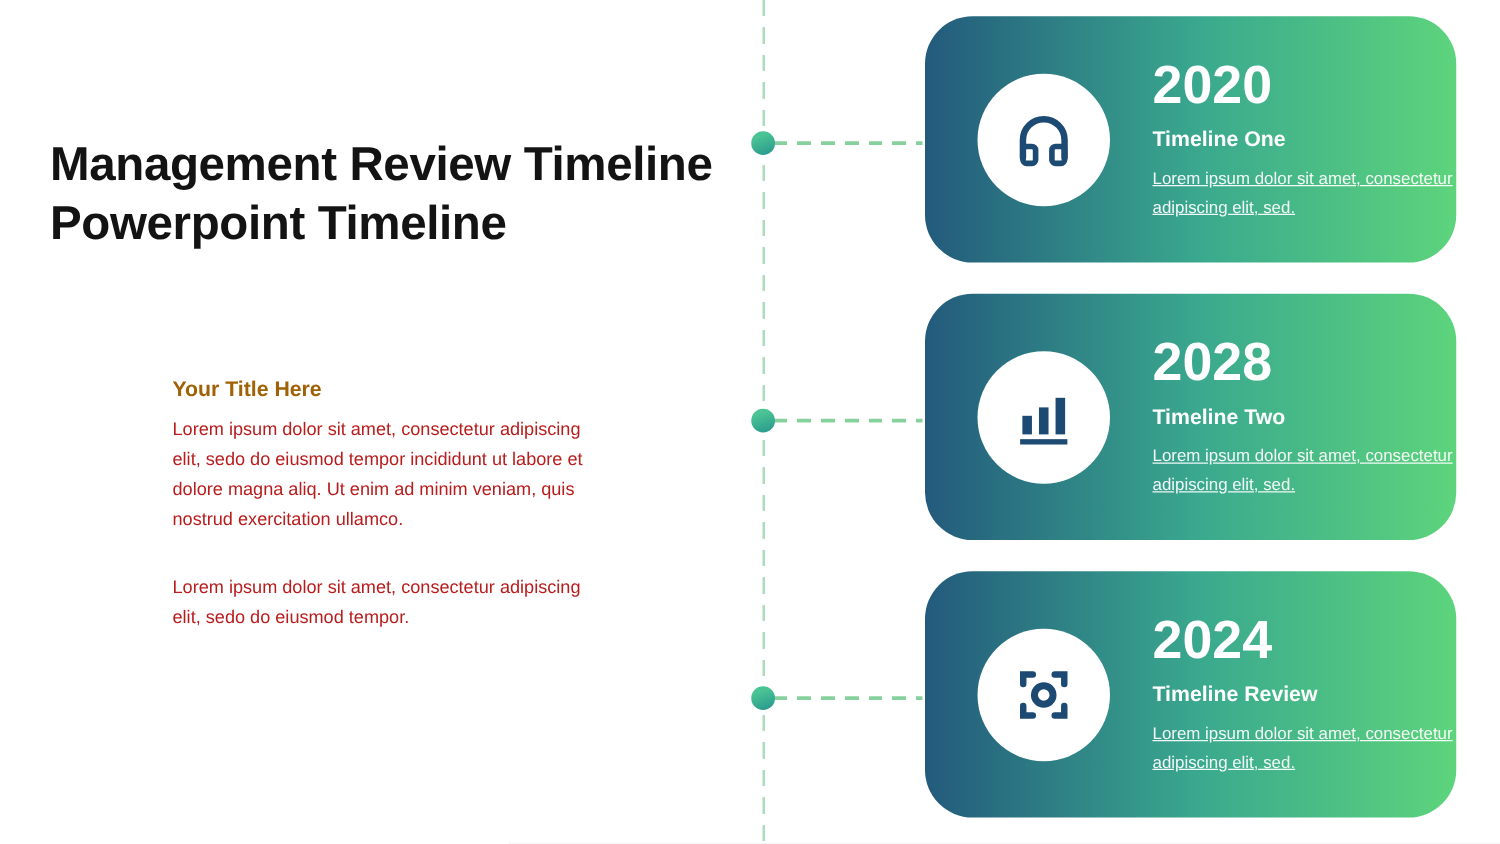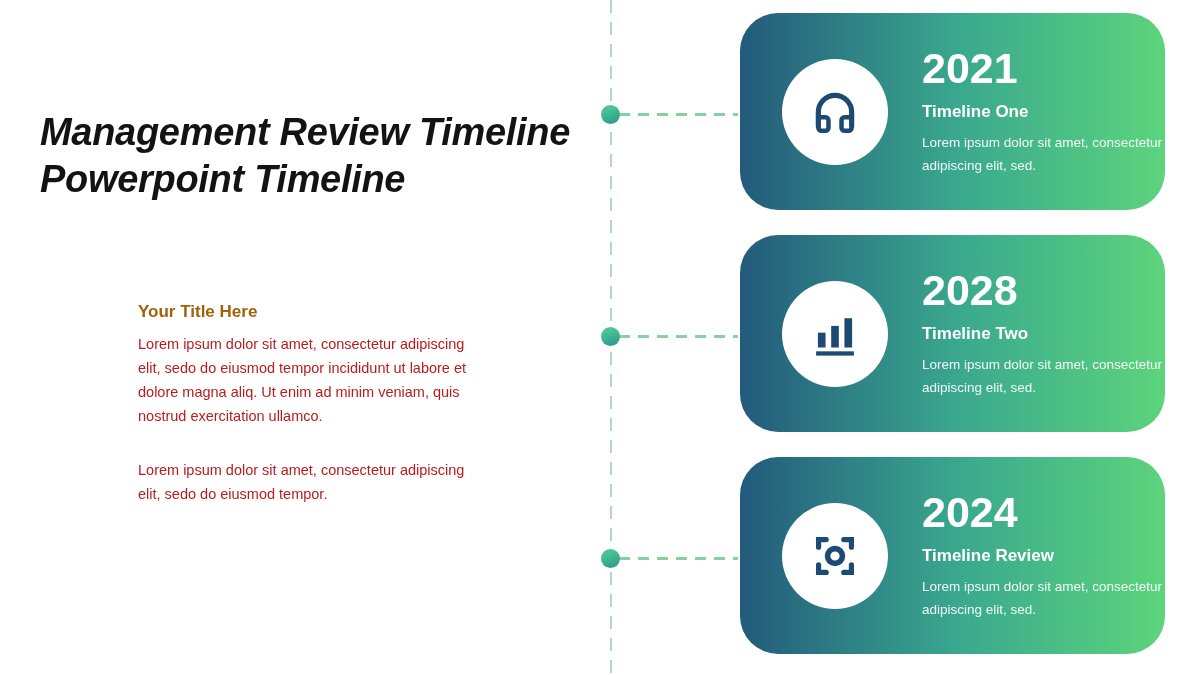--- a/index.html
+++ b/index.html
@@ -6,21 +6,21 @@
   .slide {
     position:relative; width:1200px; height:675px; margin:0 auto;
     background:#ffffff; overflow:hidden;
     font-family:"Liberation Sans", sans-serif;
   }
 
   
   .main-title {
     position:absolute; left:40px; top:84px;
     font-size:38px; line-height:47px; font-weight:700;
-    color:#131313; letter-spacing:-0.3px;font-style:italic;
+    color:#131313; letter-spacing:-0.3px;
   }
   .main-title span { display:block; }
 
   
   .left-block { position:absolute; left:138px; top:302px; width:344px; }
   .left-heading { margin:0 0 10px 0; font-size:17px; font-weight:700; color:#a16207; }
   .left-para { margin:0; font-size:14.5px; line-height:24px; color:#b91c1c; }
   .left-para.second { margin-top:30px; }
 
   
@@ -59,21 +59,21 @@
     border-radius:50%; background:#ffffff;
     display:flex; align-items:center; justify-content:center;
   }
   .icon-circle svg { width:54px; height:54px; display:block; }
 
   .card-text { margin-left:34px; color:#ffffff; }
   .card-year { margin:0; font-size:43px; line-height:44px; font-weight:700; }
   .card-title { margin:12px 0 0 0; font-size:17px; font-weight:700; }
   .card-desc {
     margin:9px 0 0 0; width:242px;
-    font-size:13.5px; line-height:23px; color:rgba(255,255,255,0.93);
+    font-size:13.5px; line-height:23px; color:rgba(255,255,255,0.93);text-decoration:underline;
   }
 </style>
 </head>
 <body>
 
 <div class="slide">
 
   <h1 class="main-title">
     <span>Management Review Timeline</span>
     <span>Powerpoint Timeline</span>
@@ -97,21 +97,21 @@
     <div class="icon-circle">
       <span>
         <svg viewBox="0 0 24 24" fill="none" stroke="#1d4a73" stroke-width="2.3" stroke-linecap="round" stroke-linejoin="round">
           <path d="M4.6 18.2v-6.2a7.4 7.4 0 0 1 14.8 0v6.2"></path>
           <rect x="4.6" y="14.3" width="4.5" height="6" rx="1.3" stroke-width="2"></rect>
           <rect x="14.9" y="14.3" width="4.5" height="6" rx="1.3" stroke-width="2"></rect>
         </svg>
       </span>
     </div>
     <div class="card-text">
-      <p class="card-year">2021</p>
+      <p class="card-year">2020</p>
       <p class="card-title">Timeline One</p>
       <p class="card-desc">Lorem ipsum dolor sit amet, consectetur adipiscing elit, sed.</p>
     </div>
   </div>
 
   <div class="card k2">
     <div class="icon-circle">
       <span>
         <svg viewBox="0 0 24 24" fill="#1d4a73">
           <rect x="4.4" y="11.4" width="3.4" height="6.6"></rect>

